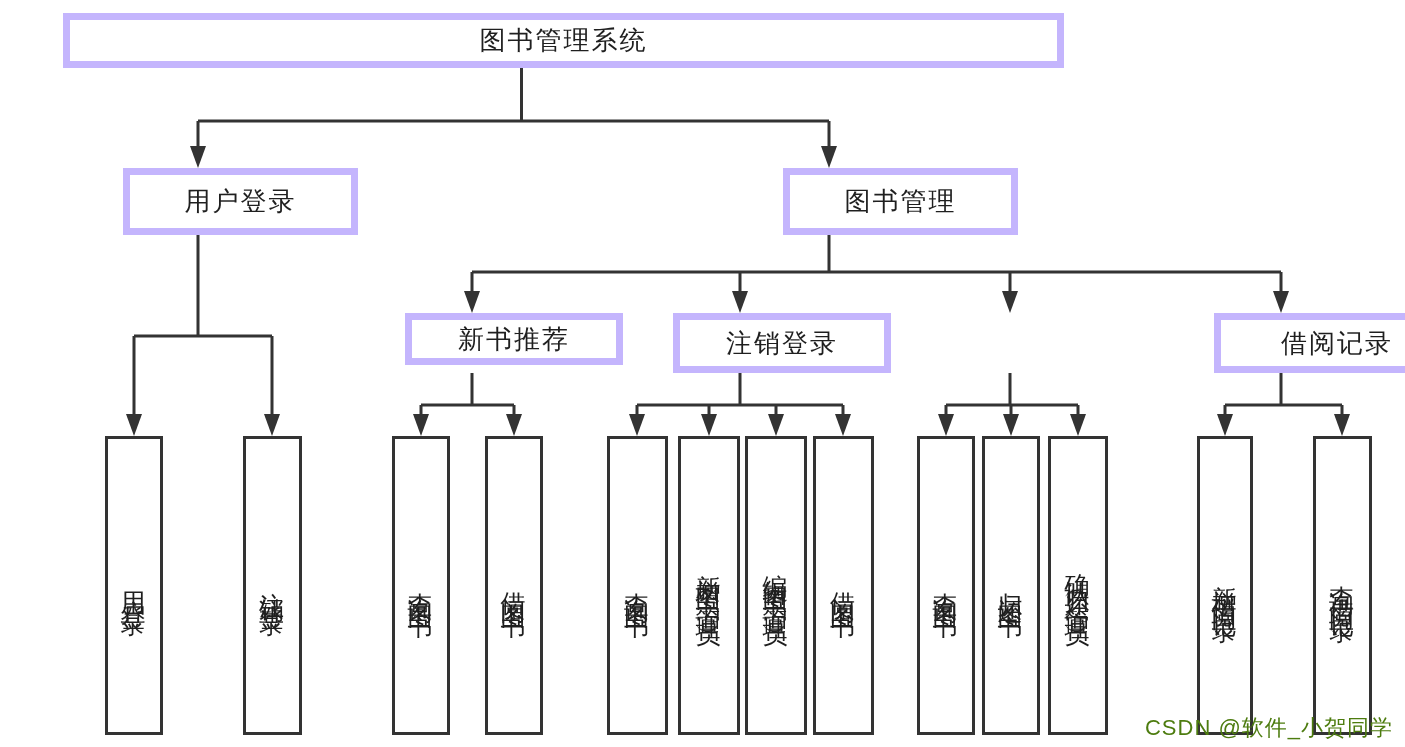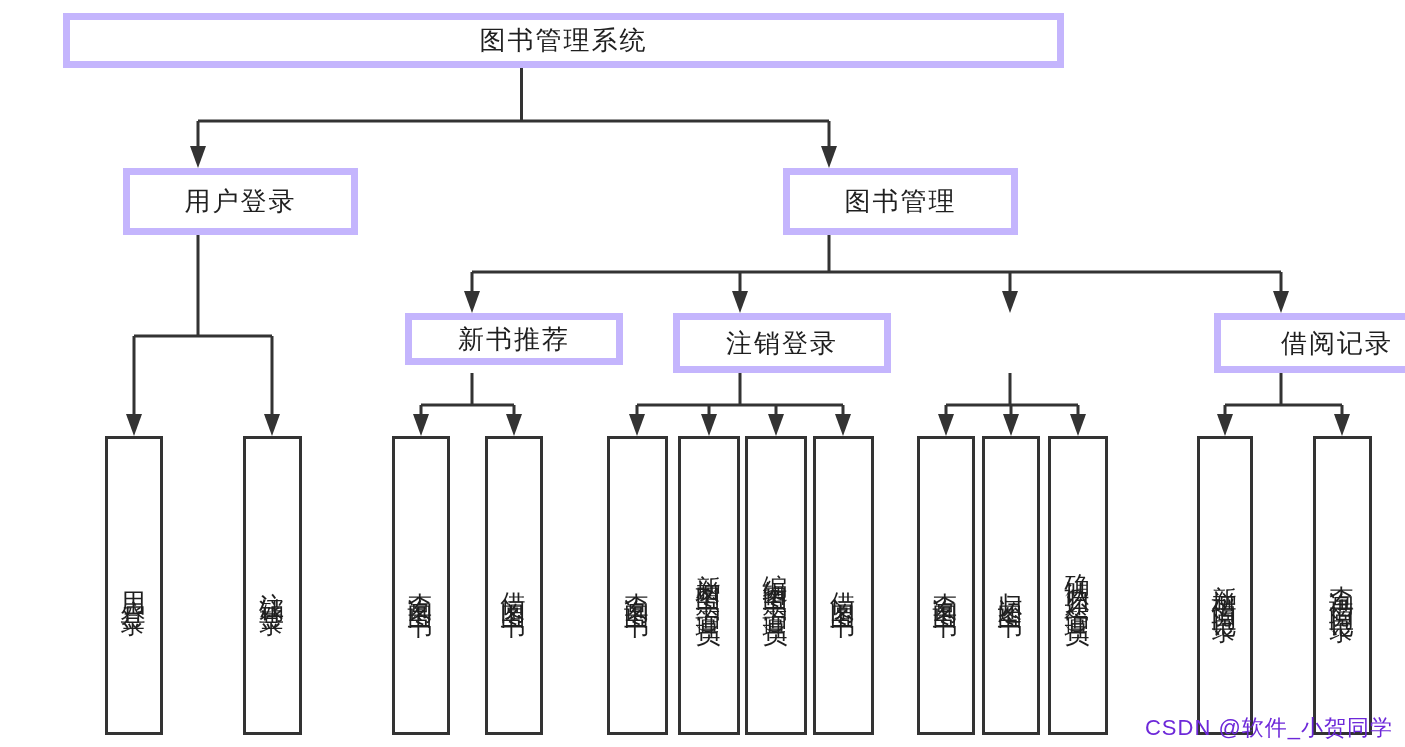--- a/index.html
+++ b/index.html
@@ -70,21 +70,21 @@
   #leaf-d1 { left: 917px;  width: 58px; }
   #leaf-d2 { left: 982px;  width: 58px; }
   #leaf-d3 { left: 1048px; width: 60px; }
   #leaf-e1 { left: 1197px; width: 56px; }
   #leaf-e2 { left: 1313px; width: 59px; }
   #watermark {
     position: absolute;
     right: 12px;
     bottom: 4px;
     font-size: 22px;
-    color: #6d28d9;
+    color: #4d7c0f;
     letter-spacing: 1px;
     white-space: nowrap;
   }
 </style>
 </head>
 <body>
 
 <div id="canvas">
 
   <svg id="connectors" viewBox="0 0 1405 747" xmlns="http://www.w3.org/2000/svg">

